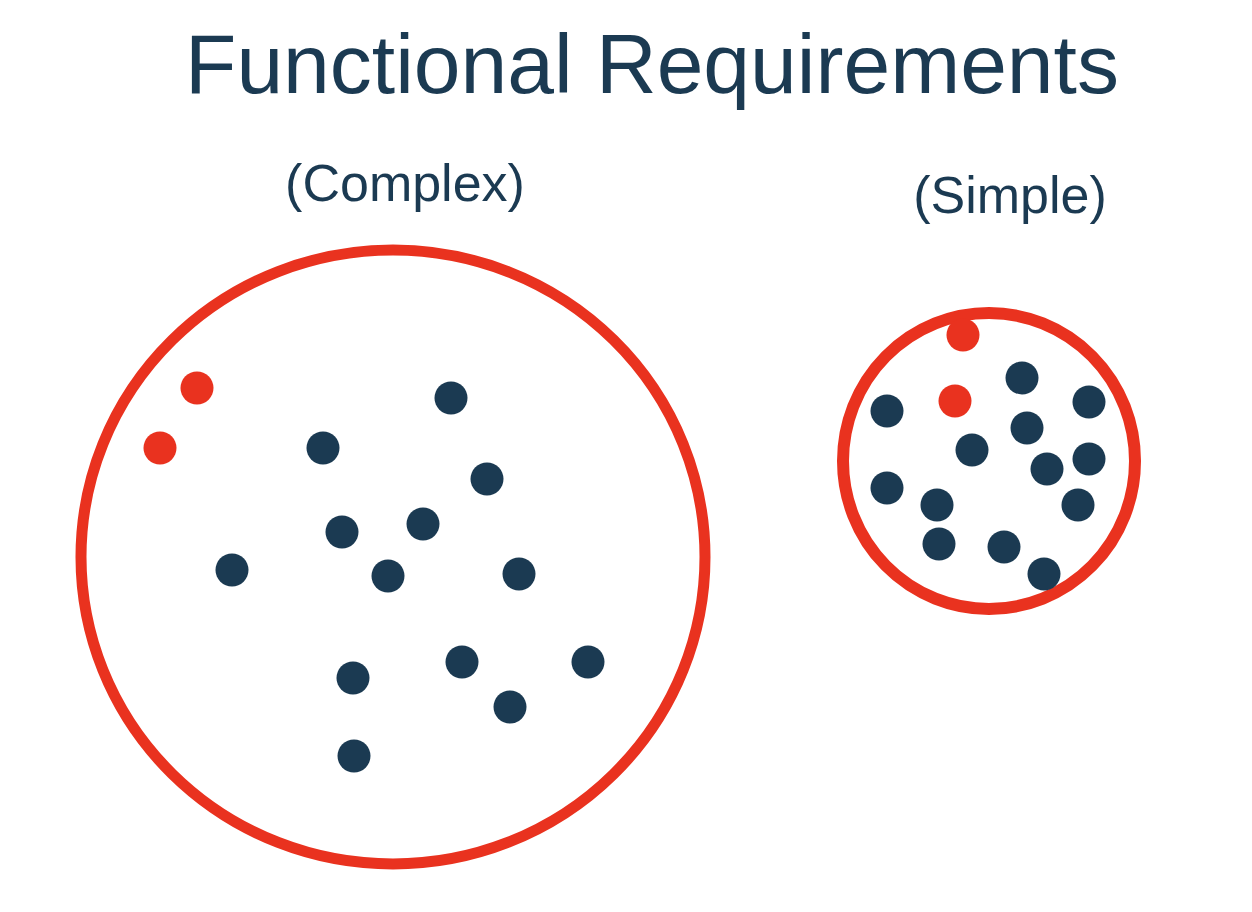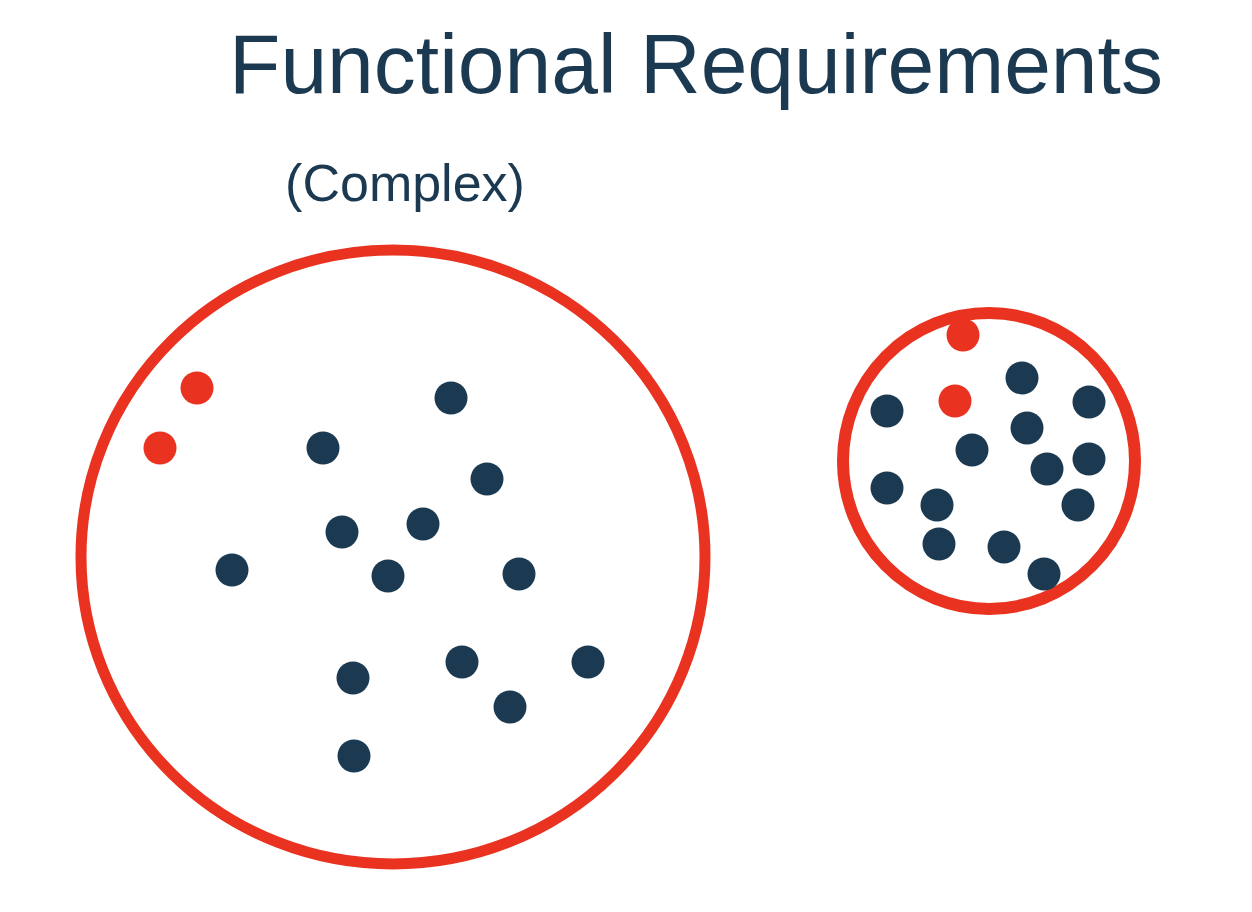--- a/index.html
+++ b/index.html
@@ -18,21 +18,20 @@
   .title {
     position: absolute;
     top: 22px;
     left: 652px;
     transform: translateX(-50%);
     font-size: 84px;
     line-height: 1.0;
     font-weight: 400;
     color: #1B3A52;
     white-space: nowrap;
-    margin-left: 44px;
   }
   .group-label {
     position: absolute;
     transform: translateX(-50%);
     font-size: 52px;
     line-height: 1.0;
     font-weight: 400;
     color: #1B3A52;
     white-space: nowrap;
   }
@@ -46,20 +45,21 @@
 </style>
 </head>
 <body>
 
 <div class="stage">
 
   <div class="title">Functional Requirements</div>
 
   <div class="group-label label-complex">(Complex)</div>
 
+  <div class="group-label label-simple">(Simple)</div>
 
   <svg class="diagram" id="venn-svg" width="1252" height="912" viewBox="0 0 1252 912" xmlns="http://www.w3.org/2000/svg">
     <g id="group-complex">
         <ellipse cx="393" cy="557" rx="312" ry="307" fill="none" stroke="#E9321F" stroke-width="11"></ellipse>
         <circle cx="451" cy="398" r="16.5" fill="#1B3A52"></circle>
         <circle cx="323" cy="448" r="16.5" fill="#1B3A52"></circle>
         <circle cx="487" cy="479" r="16.5" fill="#1B3A52"></circle>
         <circle cx="423" cy="524" r="16.5" fill="#1B3A52"></circle>
         <circle cx="342" cy="532" r="16.5" fill="#1B3A52"></circle>
         <circle cx="232" cy="570" r="16.5" fill="#1B3A52"></circle>

